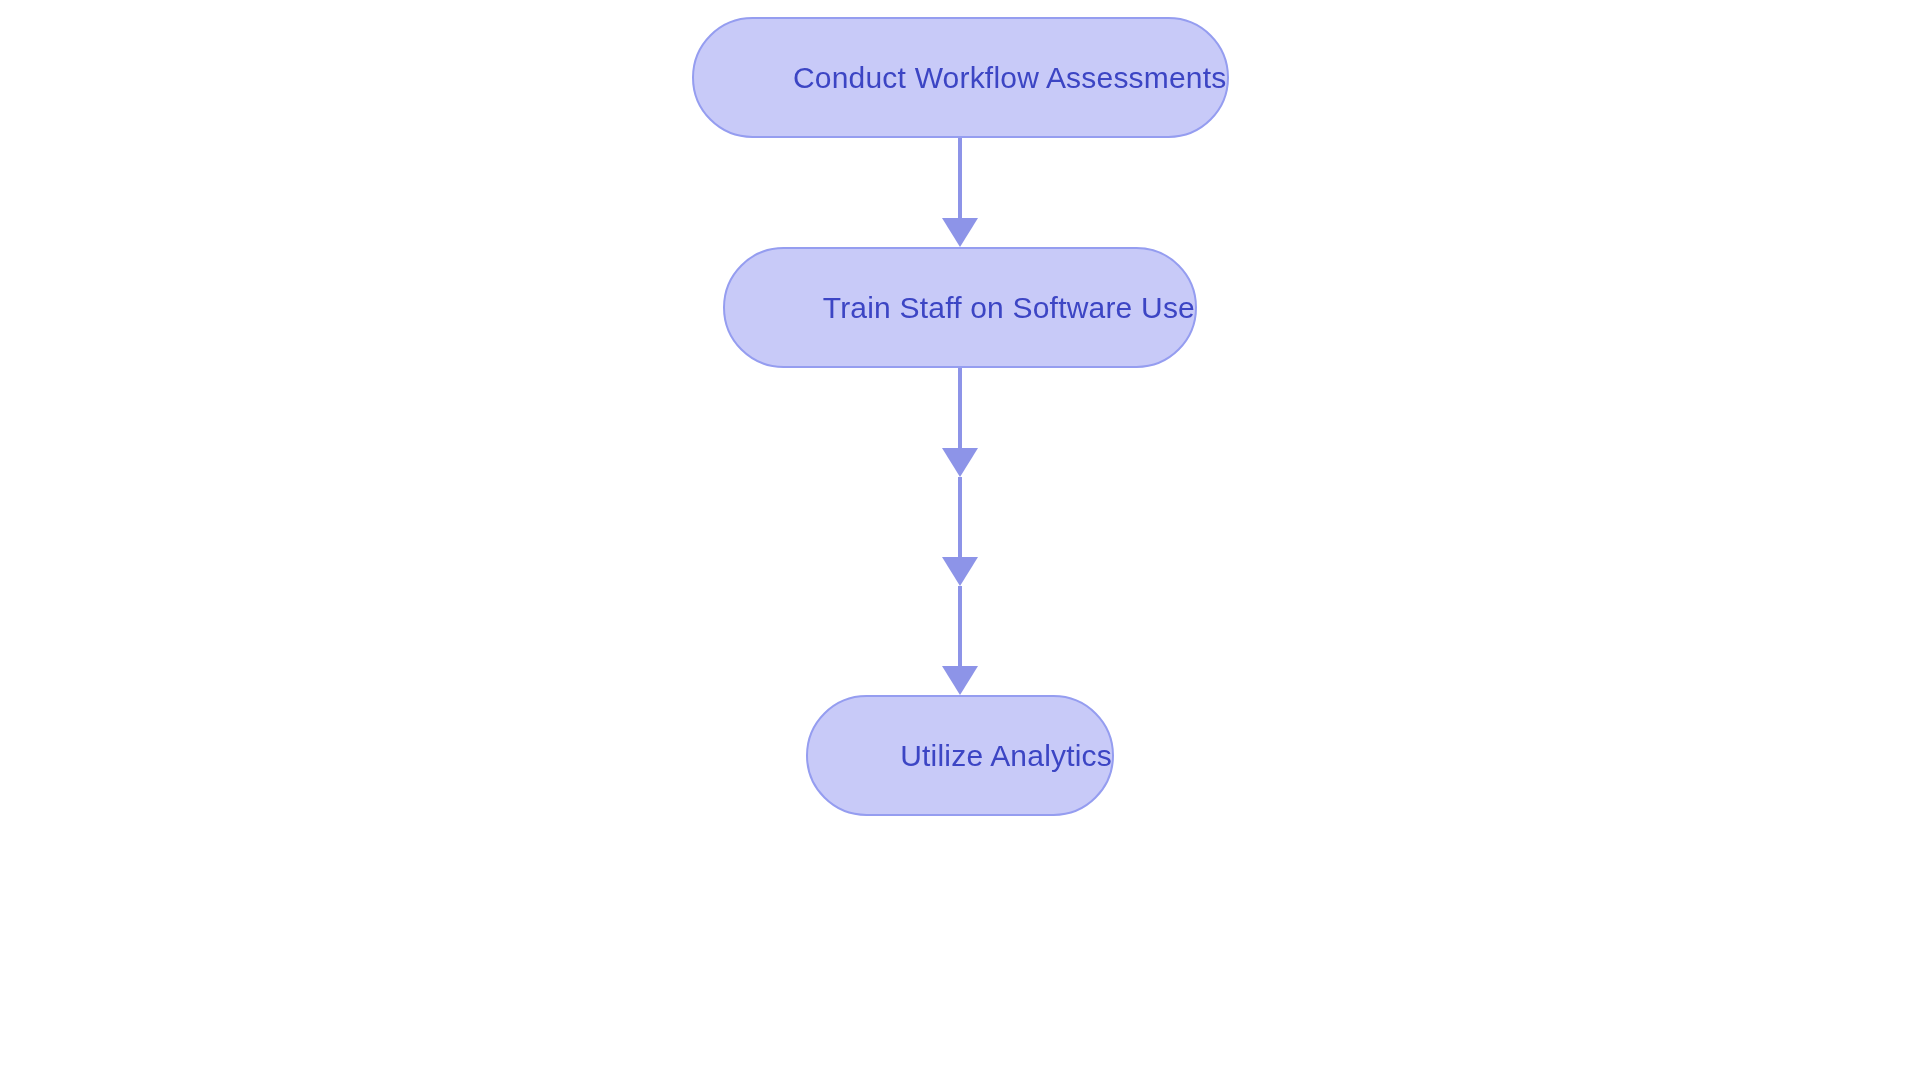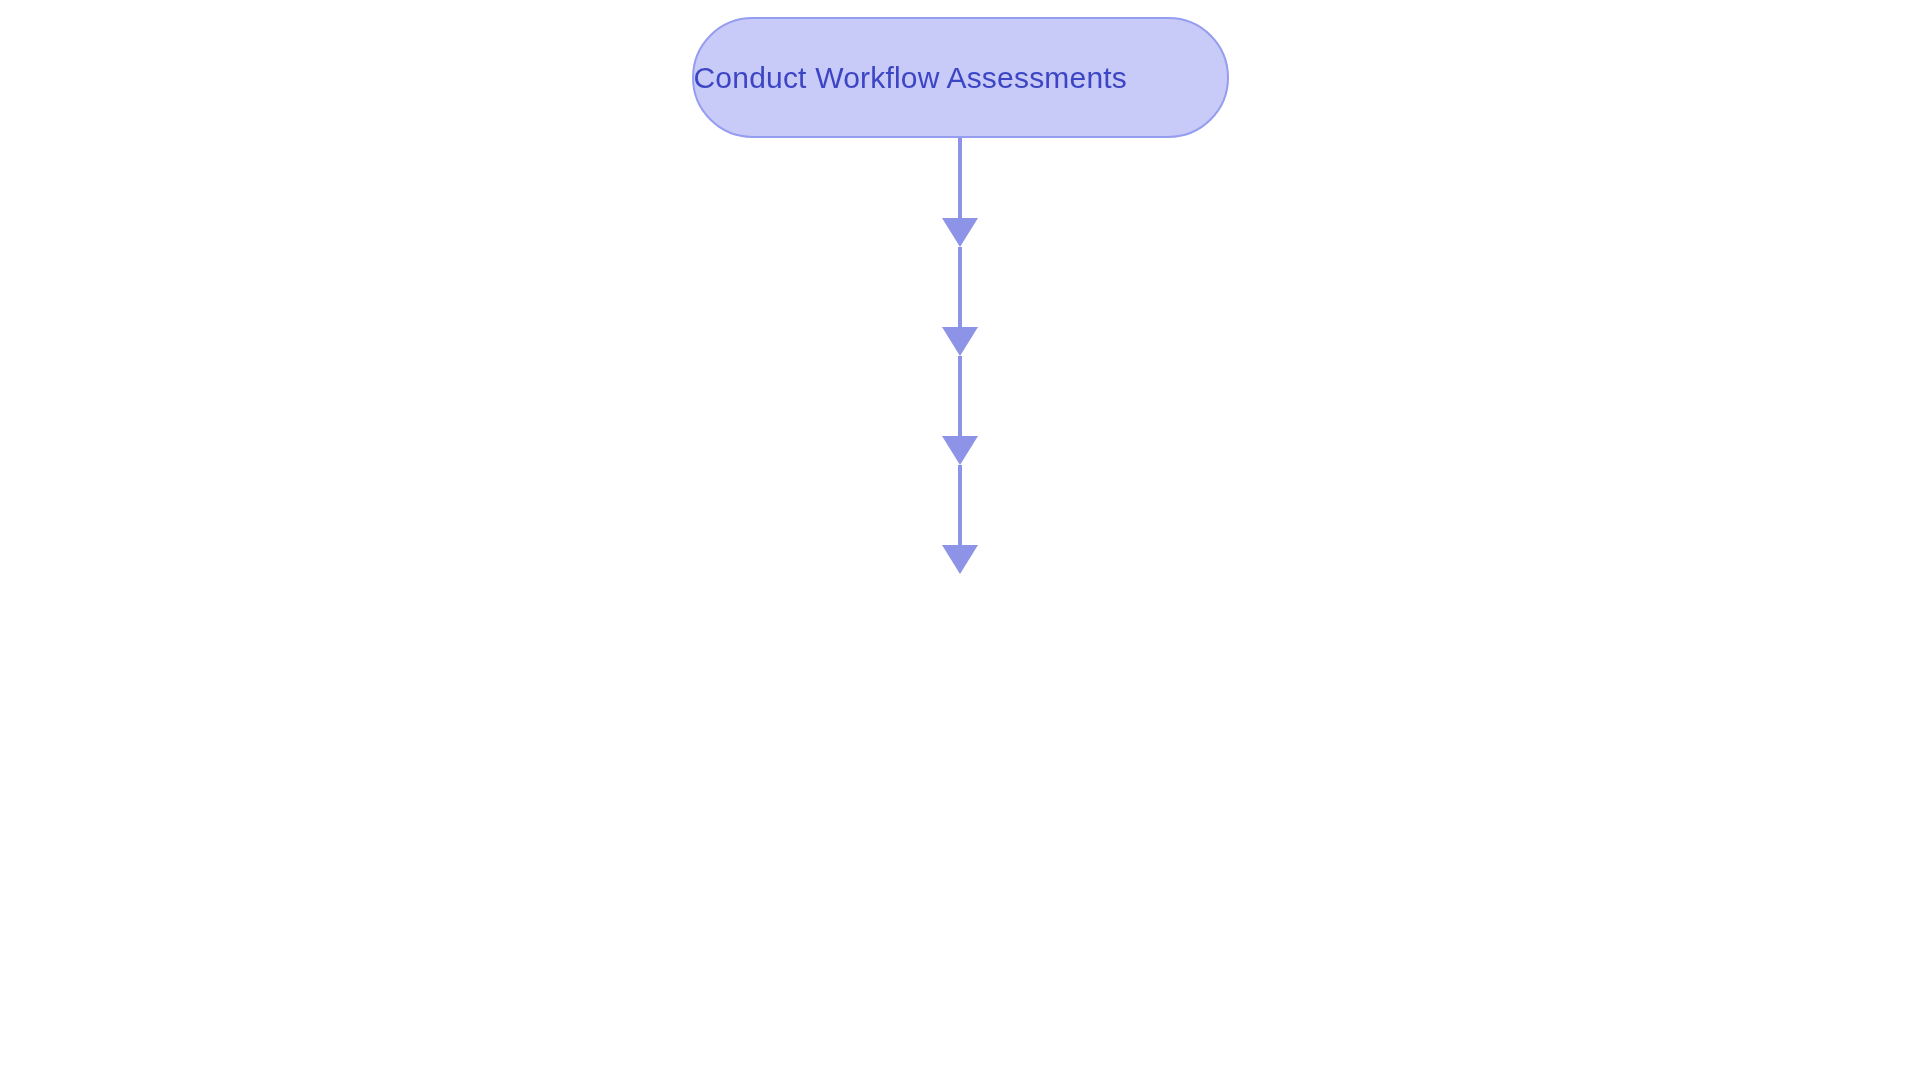--- a/index.html
+++ b/index.html
@@ -21,21 +21,21 @@
   }
   .flow-node {
     box-sizing: border-box;
     height: 121px;
     border-radius: 62px;
     background: var(--node-fill, #c8caf8);
     border: 2px solid var(--node-border, #959df0);
     color: var(--node-text, #3c45c4);
     display: flex;
     align-items: center;
-    justify-content: flex-start;
+    justify-content: flex-end;
     font-size: 30px;
     letter-spacing: 0.2px;
     white-space: nowrap;
     flex: 0 0 auto;
   }
   .n1 { width: 537px; }
   .n2 { width: 474px; }
   .n3 { width: 662px; }
   .n4 { width: 565px; }
   .n5 { width: 308px; }
@@ -73,32 +73,38 @@
 
   <div class="flow-node n1">
     <span>Conduct Workflow Assessments</span>
   </div>
 
   <div class="flow-arrow">
     <div class="stem"></div>
     <div class="head"></div>
   </div>
 
+  <div class="flow-node n2">
+    <span>Train Staff on Software Use</span>
+  </div>
 
   <div class="flow-arrow">
     <div class="stem"></div>
     <div class="head"></div>
   </div>
 
 
   <div class="flow-arrow">
     <div class="stem"></div>
     <div class="head"></div>
   </div>
 
 
   <div class="flow-arrow">
     <div class="stem"></div>
     <div class="head"></div>
   </div>
 
+  <div class="flow-node n5">
+    <span>Utilize Analytics</span>
+  </div>
 
 </div>
 
 </body></html>

